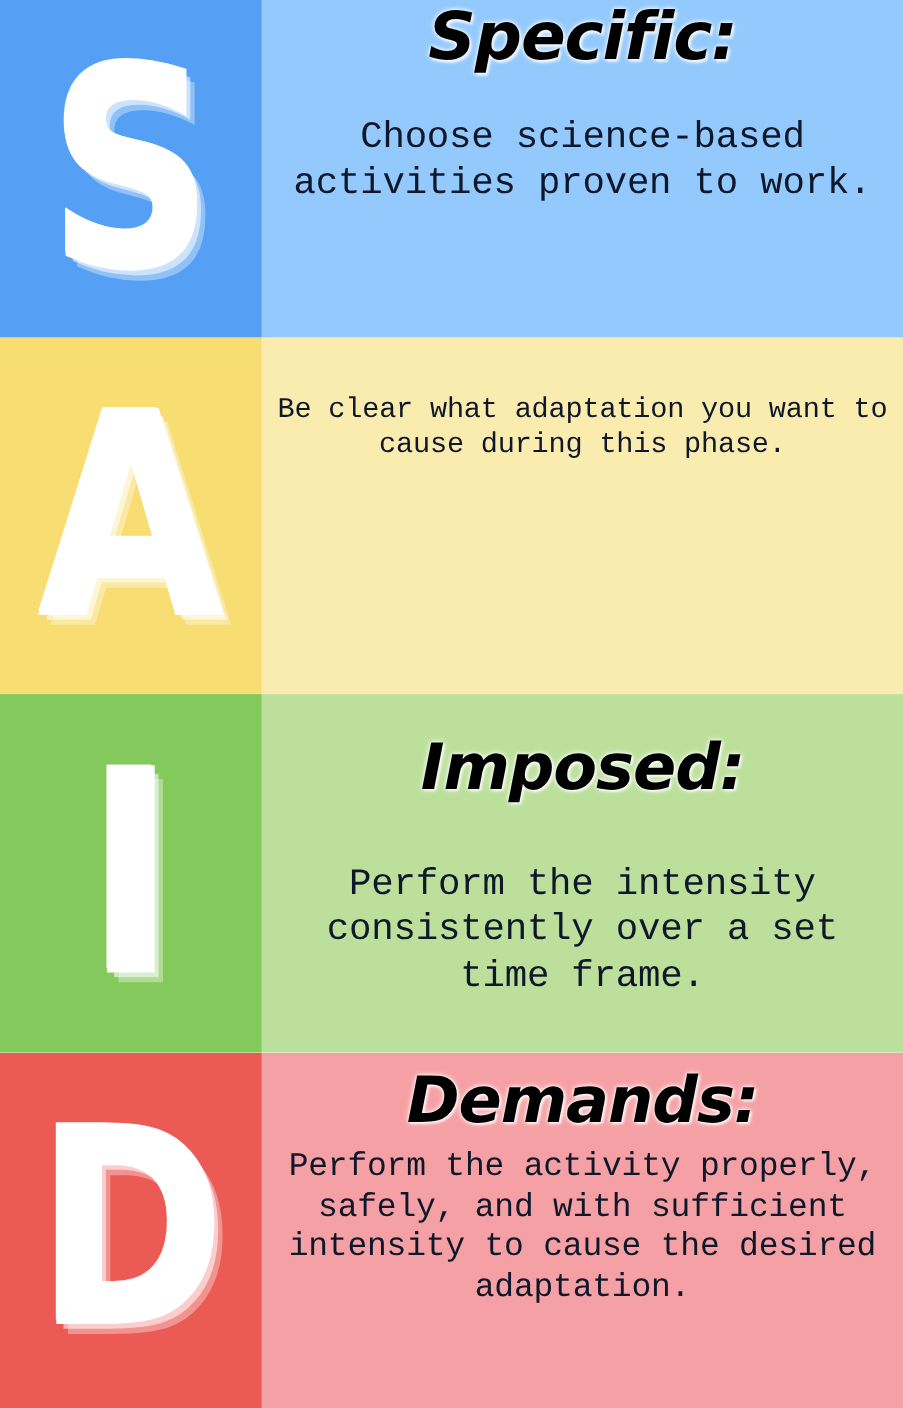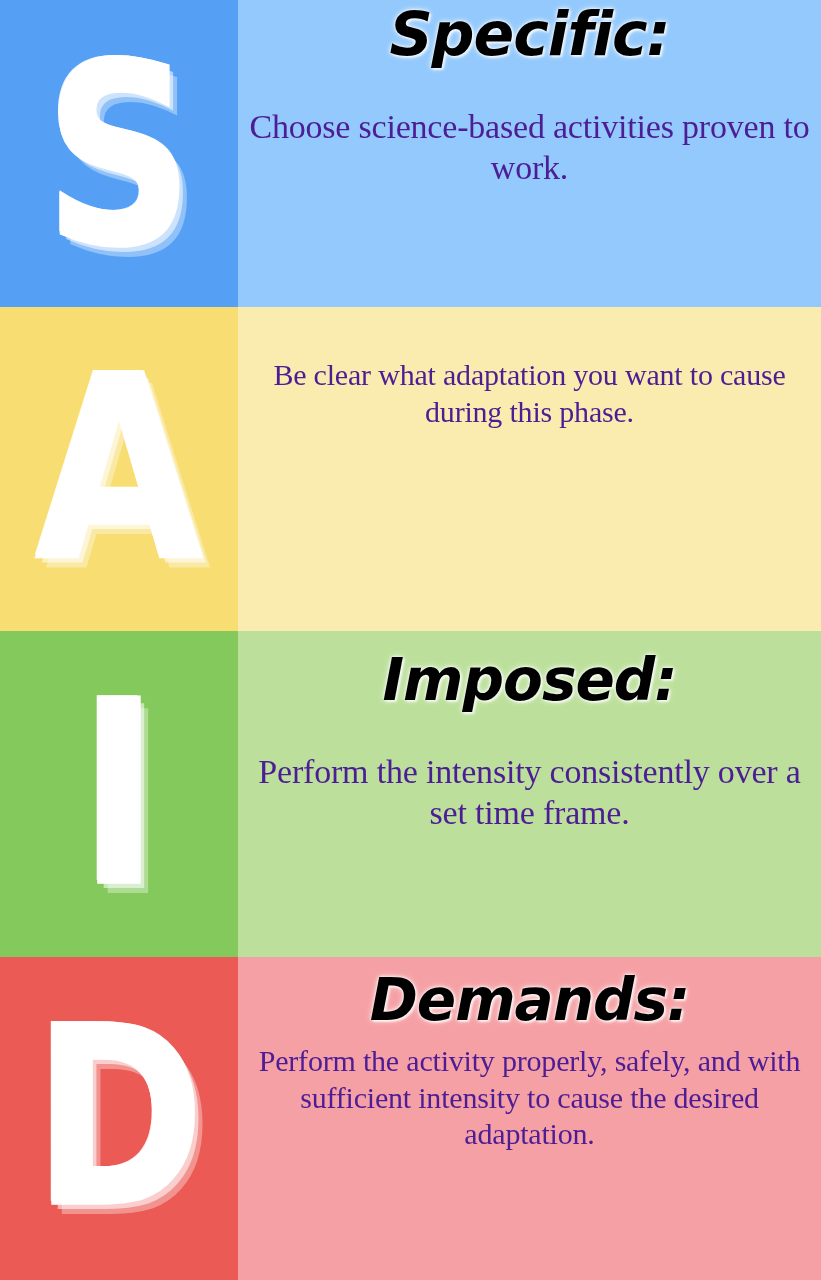--- a/index.html
+++ b/index.html
@@ -81,44 +81,44 @@
     letter-spacing: -1px;
     line-height: 1.0;
     text-align: center;
     text-shadow:
       0 0 3px #ffffff,
       0 0 6px rgba(255,255,255,0.85),
       2px 2px 2px rgba(255,255,255,0.6);
   }
 
   .body-text {
-    font-family: Liberation Serif, serif;
+    font-family: Liberation Mono, monospace;
     font-weight: normal;
-    color: #4c1d95;
+    color: #0f172a;
     text-align: center;
     line-height: 1.22;
     letter-spacing: -0.2px;
   }
 
   
   .row-0 .letter-cell { background: #55a0f5; }
   .row-0 .text-cell   { background: #93c9fc; padding-top: 4px; align-items: center; }
   .row-0 .heading     { font-size: 60px; margin: 0 0 4px 0; }
   .row-0 .body-text   { font-size: 34px; margin-top: 38px; }
 
   
   .row-1 .letter-cell { background: #f7dd72; }
   .row-1 .text-cell   { background: #faecae; padding-top: 14px; }
   .row-1 .heading     { font-size: 58px; margin: 0; }
-  .row-1 .body-text   { font-size: 30px; margin-top: 36px; }
+  .row-1 .body-text   { font-size: 26px; margin-top: 36px; }
 
   
   .row-2 .letter-cell { background: #83c95c; }
   .row-2 .text-cell   { background: #bce09b; padding-top: 20px; }
-  .row-2 .heading     { font-size: 58px; margin: 0; }
+  .row-2 .heading     { font-size: 58px; margin: 17px; }
   .row-2 .body-text   { font-size: 34px; margin-top: 42px; }
 
   
   .row-3 .letter-cell { background: #eb5a55; }
   .row-3 .text-cell   { background: #f5a0a4; padding-top: 14px; }
   .row-3 .heading     { font-size: 58px; margin: 0; }
   .row-3 .body-text   { font-size: 30px; margin-top: 14px; }
 
   
   .row-0 .letter { font-size: 205px; transform: scaleY(1.22) translateY(2px); }

